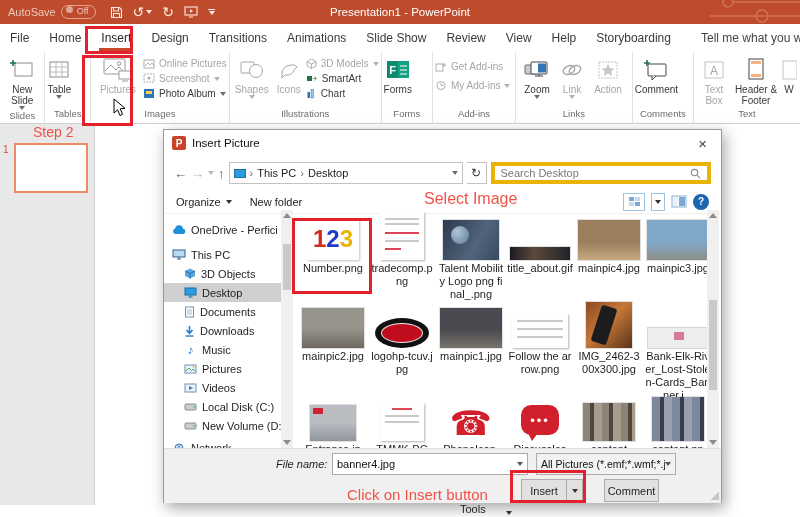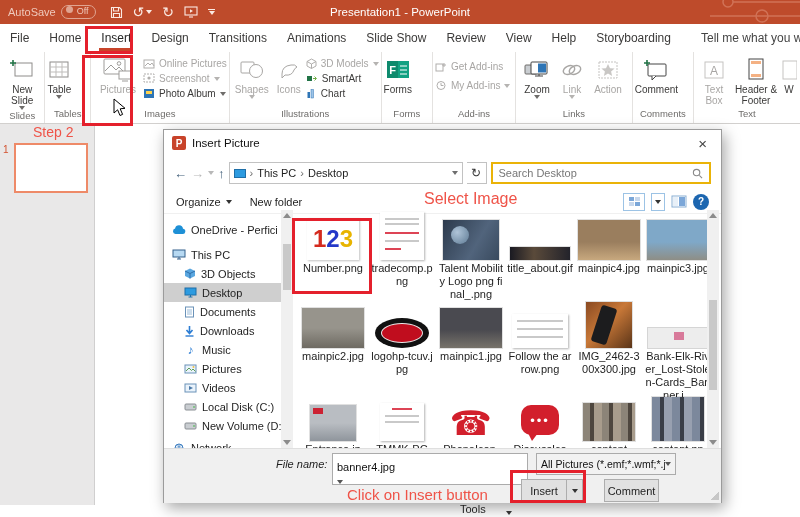--- a/index.html
+++ b/index.html
@@ -61,21 +61,21 @@
   .dlg-title .t { font-size:11.5px; color:#111; }
   .dlg-close { margin-left:auto; font-size:15px; color:#444; line-height:15px; padding:0 6px; }
   .navrow { position:absolute; left:0; top:26px; width:100%; height:34px; display:flex; align-items:center; padding:0 10px; gap:4px; }
   .navglyph { font-size:13px; color:#3C5A76; }
   .navglyph.dim { color:#B8B8B8; }
   .crumb { display:flex; align-items:center; height:22px; width:234px; border:1px solid #C2C2C2; padding:0 4px; gap:4px; background:#fff; }
   .crumb .sep { color:#6E6E6E; font-size:11px; }
   .crumb .spring { flex:1; }
   .mini-mon { width:12px; height:9px; background:#2D9BE0; border:1px solid #1F6FA8; }
   .refresh { display:flex; align-items:center; justify-content:center; width:20px; height:22px; border:1px solid #C2C2C2; border-left:none; color:#333; font-size:12px; background:#fff; }
-  .searchbox { display:flex; align-items:center; height:22px; flex:1; border:2px solid #eab308; background:#fff; padding:0 6px; }
+  .searchbox { display:flex; align-items:center; height:22px; flex:1; border:4px solid #eab308; background:#fff; padding:0 6px; }
   .searchbox input { border:none; outline:none; flex:1; font-size:11px; font-family:"Liberation Sans",sans-serif; color:#333; background:transparent; }
   .searchbox input::placeholder { color:#777; }
   .toolrow { position:absolute; left:0; top:60px; width:100%; height:24px; display:flex; align-items:center; padding:0 12px; gap:18px; border-bottom:1px solid #F0F0F0; }
   .toolbtn { display:flex; align-items:center; gap:5px; color:#1E1E1E; font-size:11px; }
   .toolright { margin-left:auto; display:flex; align-items:center; gap:6px; }
   .viewbox { width:22px; height:18px; border:1px solid #9CC3E5; display:flex; align-items:center; justify-content:center; background:#fff; }
   .helpcirc { width:16px; height:16px; border-radius:50%; background:#1C66B0; color:#fff; font-size:10px; font-weight:bold; display:flex; align-items:center; justify-content:center; }
   
   .sbar { position:absolute; left:0; top:84px; width:117px; height:234px; overflow:hidden; }
   .sitem { display:flex; align-items:center; gap:5px; height:19px; padding-left:8px; font-size:11px; color:#1E1E1E; white-space:nowrap; }
@@ -116,21 +116,21 @@
   .th-remote { width:46px; height:46px; background:linear-gradient(135deg,#8A4A22,#C87838 45%,#5A3418); position:relative; }
   .th-remote:after { content:""; position:absolute; left:10px; top:4px; width:16px; height:38px; background:#1C1C1E; transform:rotate(18deg); border-radius:3px; }
   .th-banner { width:60px; height:20px; background:#EDEDED; box-shadow:0 0 0 1px #D5D5D5; position:relative; }
   .th-banner:after { content:""; position:absolute; left:26px; top:4px; width:10px; height:8px; background:#D87A9A; }
   .th-phone { font-size:34px; line-height:36px; color:#D21F2C; font-family:"DejaVu Sans",sans-serif; }
   .th-chat { width:38px; height:30px; background:#D21F2C; border-radius:10px; position:relative; display:flex; align-items:center; justify-content:center; color:#fff; font-size:13px; letter-spacing:2px; }
   .th-chat:after { content:""; position:absolute; left:7px; bottom:-6px; border-left:4px solid transparent; border-right:6px solid transparent; border-top:8px solid #D21F2C; }
   
   .dfooter { position:absolute; left:0; top:318px; width:100%; height:55px; background:#F0F0F0; border-top:1px solid #DFDFDF; }
   .flabel { position:absolute; left:112px; top:328px; font-size:11px; color:#1E1E1E;font-style:italic; }
-  .fninput { position:absolute; left:168px; top:323px; width:196px; height:32px; border:1px solid #ABABAB; background:#fff; display:flex; align-items:flex-start; padding:0 4px;flex-direction:column; }
+  .fninput { position:absolute; left:168px; top:323px; width:196px; height:22px; border:1px solid #ABABAB; background:#fff; display:flex; align-items:center; padding:0 4px; }
   .fninput input { border:none; outline:none; flex:1; font-size:11px; font-family:"Liberation Sans",sans-serif; color:#111; background:transparent; }
   .ftype { position:absolute; left:372px; top:323px; width:140px; height:22px; border:1px solid #ABABAB; background:#F2F2F2;
     display:flex; align-items:center; padding:0 4px; font-size:10.5px; color:#111; white-space:nowrap; overflow:hidden; }
   .toolslbl { position:absolute; left:296px; top:352px; display:flex; gap:20px; align-items:flex-end; font-size:11px; color:#1E1E1E;margin-top:21px; }
   .btn { position:absolute; height:23px; background:#E1E1E1; border:1px solid #ADADAD; display:flex; align-items:center; justify-content:center; font-size:11px; color:#1E1E1E; }
   .btn.insert { left:357px; top:349px; width:62px; padding:0; }
   .btn.insert .txt { flex:1; text-align:center; }
   .btn.insert .split { width:1px; height:100%; background:#ADADAD; }
   .btn.insert .dd { width:15px; display:flex; align-items:center; justify-content:center; }
   .btn.cancel { left:440px; top:349px; width:55px; }

